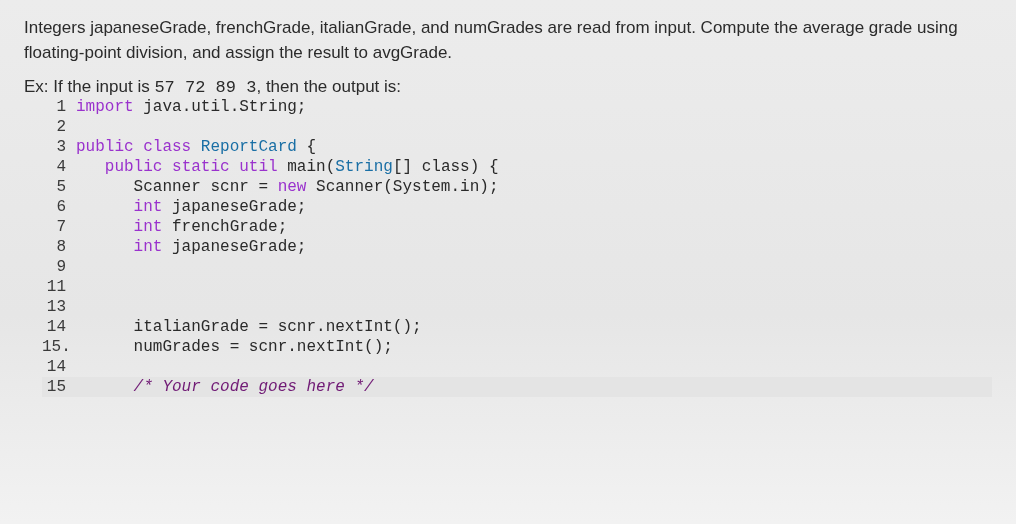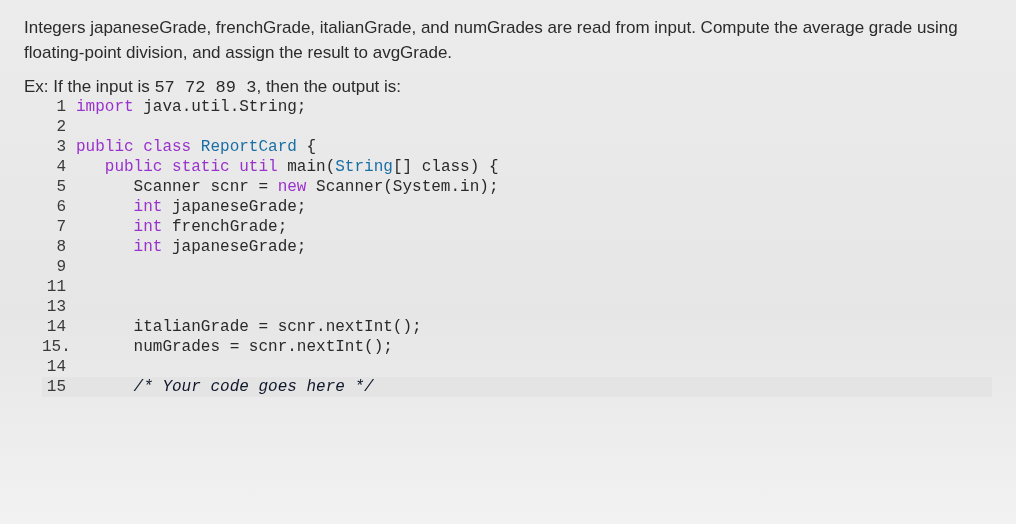--- a/index.html
+++ b/index.html
@@ -50,21 +50,21 @@
       padding-right: 10px;
       color: #3a3a3a;
       user-select: none;
     }
     .code-text {
       white-space: pre;
     }
     .kw { color: #9a32cd; }
     .typekw { color: #9a32cd; }
     .cls { color: #1a6fa5; }
-    .comment { color: #0f172a; font-style: italic; }
+    .comment { color: #701a75; font-style: italic; }
     .highlight {
       background: #e4e4e4;
     }
   </style>
 </head>
 <body>
 
 <div class="container">
 
   <p class="instructions">Integers japaneseGrade, frenchGrade, italianGrade, and numGrades are read from input. Compute the average grade using floating-point division, and assign the result to avgGrade.</p>

